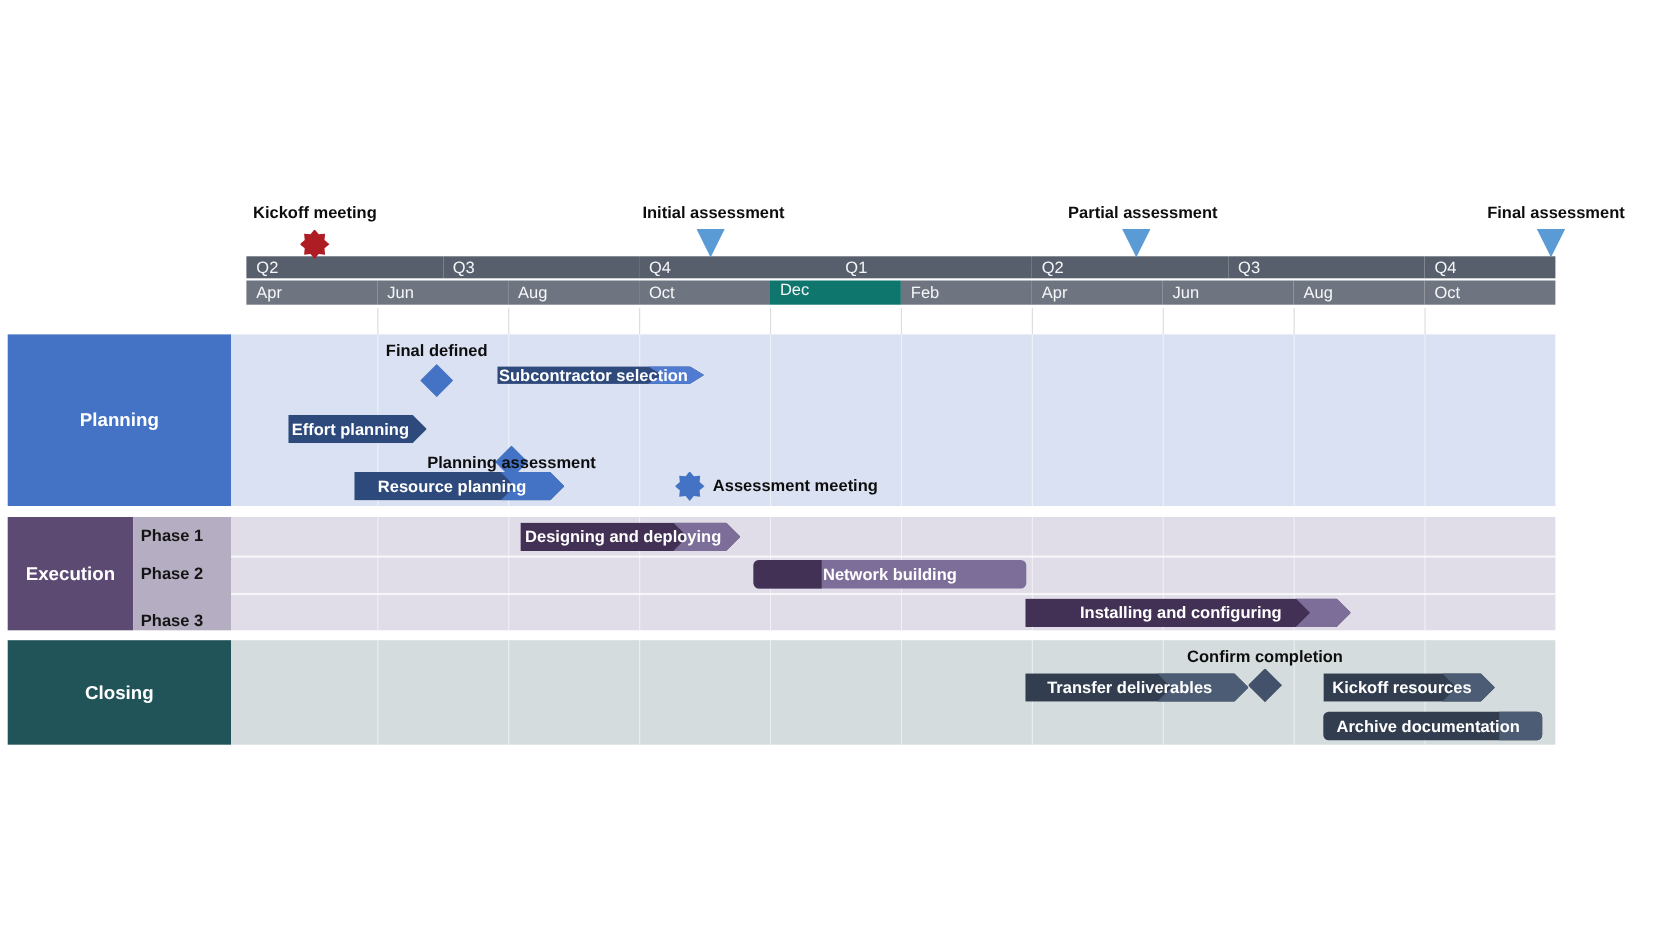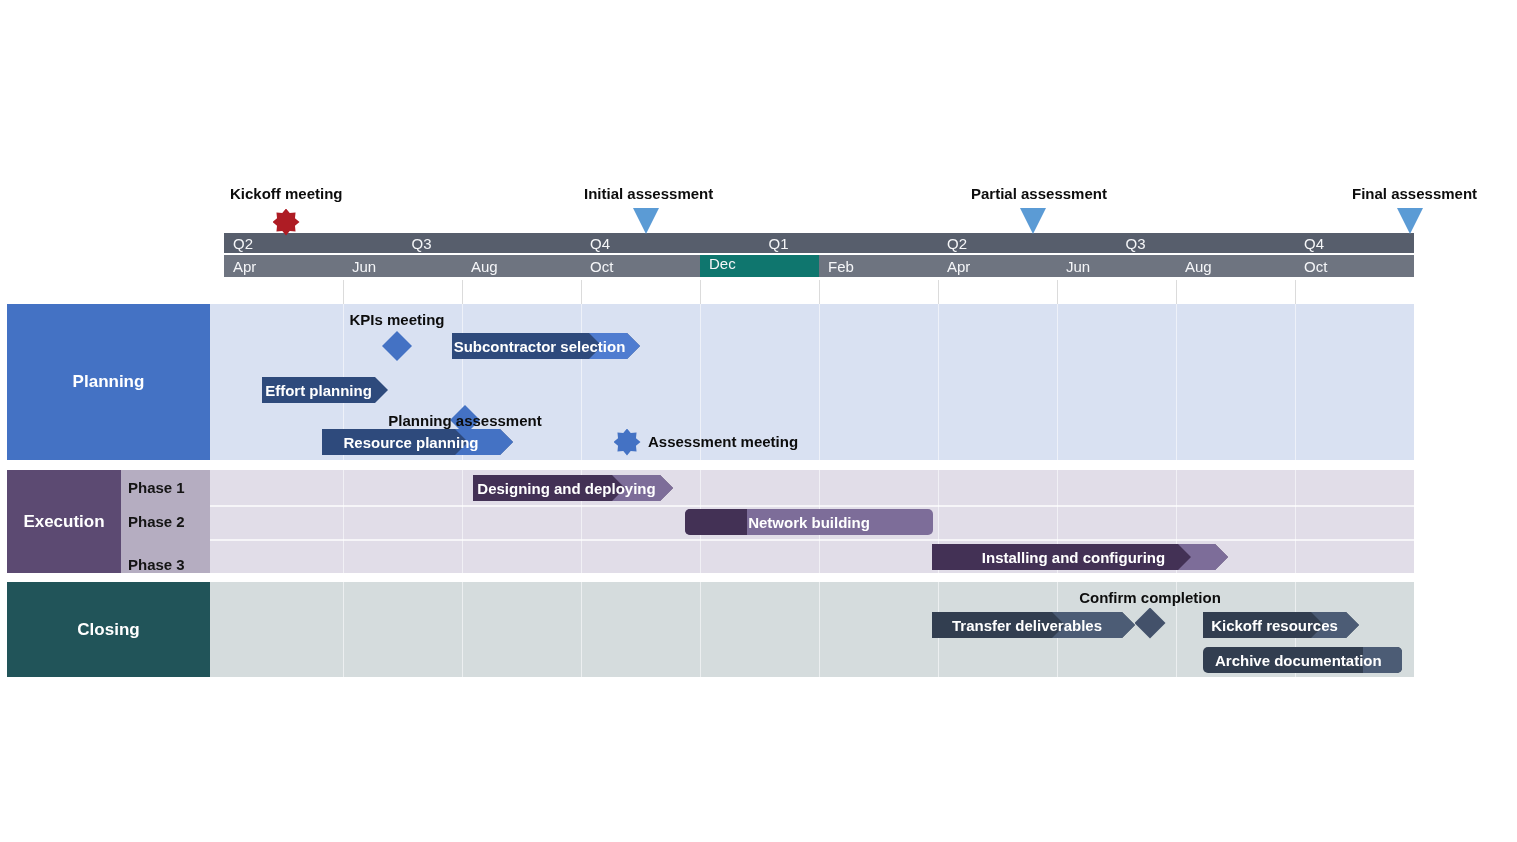--- a/index.html
+++ b/index.html
@@ -75,21 +75,21 @@
     </div>
     <div class="abs" style="left: 7px; top: 582px; width: 203px; height: 95px; background: rgb(33, 84, 89); display: flex; align-items: center; justify-content: center;">
       <span class="lane-label">Closing</span>
     </div>
     <div class="abs" style="left: 262px; top: 351px; width: 126px; height: 26px; margin-top: 26px;">
       <div class="abs" style="left: 0px; top: 0px; width: 100%; height: 100%; background: rgb(46, 74, 124); clip-path: polygon(0px 0px, calc(100% - 13px) 0px, 100% 50%, calc(100% - 13px) 100%, 0px 100%);"></div>
       <div class="abs" style="left: 0px; top: 0px; width: 100%; height: 100%; display: flex; align-items: center; justify-content: center; padding-left: 0px; padding-right: 13px; box-sizing: border-box;">
         <span class="bar-label">Effort planning</span>
       </div>
     </div>
-    <div class="abs" style="left: 452px; top: 333px; width: 188px; height: 26px;">
+    <div class="abs" style="left: 452px; top: 333px; width: 188px; height: 16px;">
       <div class="abs" style="left: 0px; top: 0px; width: 100%; height: 100%; background: rgb(46, 74, 124); clip-path: polygon(0px 0px, calc(100% - 13px) 0px, 100% 50%, calc(100% - 13px) 100%, 0px 100%);"></div>
       <div class="abs" style="left: 137px; top: 0px; width: 51px; height: 100%; background: rgb(79, 124, 208); clip-path: polygon(0px 0px, calc(100% - 13px) 0px, 100% 50%, calc(100% - 13px) 100%, 0px 100%, 13px 50%);"></div>
       <div class="abs" style="left: 0px; top: 0px; width: 100%; height: 100%; display: flex; align-items: center; justify-content: center; padding-left: 0px; padding-right: 13px; box-sizing: border-box;">
         <span class="bar-label">Subcontractor selection</span>
       </div>
     </div>
     <div class="abs" style="left: 322px; top: 429px; width: 191px; height: 26px;">
       <div class="abs" style="left: 0px; top: 0px; width: 100%; height: 100%; background: rgb(46, 74, 124); clip-path: polygon(0px 0px, calc(100% - 13px) 0px, 100% 50%, calc(100% - 13px) 100%, 0px 100%);"></div>
       <div class="abs" style="left: 133px; top: 0px; width: 58px; height: 100%; background: rgb(68, 114, 196); clip-path: polygon(0px 0px, calc(100% - 13px) 0px, 100% 50%, calc(100% - 13px) 100%, 0px 100%, 13px 50%);"></div>
       <div class="abs" style="left: 0px; top: 0px; width: 100%; height: 100%; display: flex; align-items: center; justify-content: center; padding-left: 0px; padding-right: 13px; box-sizing: border-box;">
@@ -132,21 +132,21 @@
       </div>
     </div>
     <div class="abs" style="left: 1203px; top: 647px; width: 199px; height: 26px;">
       <div class="abs" style="left: 0px; top: 0px; width: 100%; height: 100%; background: rgb(50, 62, 80); border-radius: 5px;"></div>
       <div class="abs" style="left: 160px; top: 0px; width: 39px; height: 100%; background: rgb(76, 92, 117); border-radius: 0px 5px 5px 0px;"></div>
       <div class="abs" style="left: 0px; top: 0px; width: 100%; height: 100%; display: flex; align-items: center; justify-content: flex-start; padding-left: 12px; padding-right: 0px; box-sizing: border-box;">
         <span class="bar-label">Archive documentation</span>
       </div>
     </div>
     <div class="abs" style="left: 382px; top: 331px; width: 30px; height: 30px; background: rgb(68, 114, 196); clip-path: polygon(50% 0px, 100% 50%, 50% 100%, 0px 50%);"></div>
-    <div class="abs" style="left: 397px; top: 310px; transform: translateX(-50%);"><span class="ms-label">KPIs meeting</span></div>
+    <div class="abs" style="left: 397px; top: 310px; transform: translateX(-50%);"><span class="ms-label">Final defined</span></div>
     <div class="abs" style="left: 450px; top: 405px; width: 30px; height: 30px; background: rgb(68, 114, 196); clip-path: polygon(50% 0px, 100% 50%, 50% 100%, 0px 50%);"></div>
     <div class="abs" style="left: 465px; top: 383px; transform: translateX(-50%); margin-top: 28px;"><span class="ms-label">Planning assessment</span></div>
     <div class="abs" style="left: 613.5px; top: 428.5px; width: 27px; height: 27px; background: rgb(68, 114, 196); clip-path: polygon(50% 0%, 63.78% 16.74%, 85.36% 14.64%, 83.26% 36.22%, 100% 50%, 83.26% 63.78%, 85.36% 85.36%, 63.78% 83.26%, 50% 100%, 36.22% 83.26%, 14.64% 85.36%, 16.74% 63.78%, 0% 50%, 16.74% 36.22%, 14.64% 14.64%, 36.22% 16.74%);"></div>
     <div class="abs" style="left: 648px; top: 432px;"><span class="ms-label">Assessment meeting</span></div>
     <div class="abs" style="left: 1134.5px; top: 607.5px; width: 31px; height: 31px; background: rgb(67, 81, 106); clip-path: polygon(50% 0px, 100% 50%, 50% 100%, 0px 50%);"></div>
     <div class="abs" style="left: 1150px; top: 588px; transform: translateX(-50%);"><span class="ms-label">Confirm completion</span></div>
     <div class="abs" style="left: 224px; top: 233px; width: 178.5px; height: 20px; background: rgb(87, 94, 108); display: flex; align-items: center;">
       <span class="qlabel" style="padding-left: 9px;">Q2</span>
     </div>
     <div class="abs" style="left: 402.5px; top: 233px; width: 178.5px; height: 20px; background: rgb(87, 94, 108); display: flex; align-items: center;">

